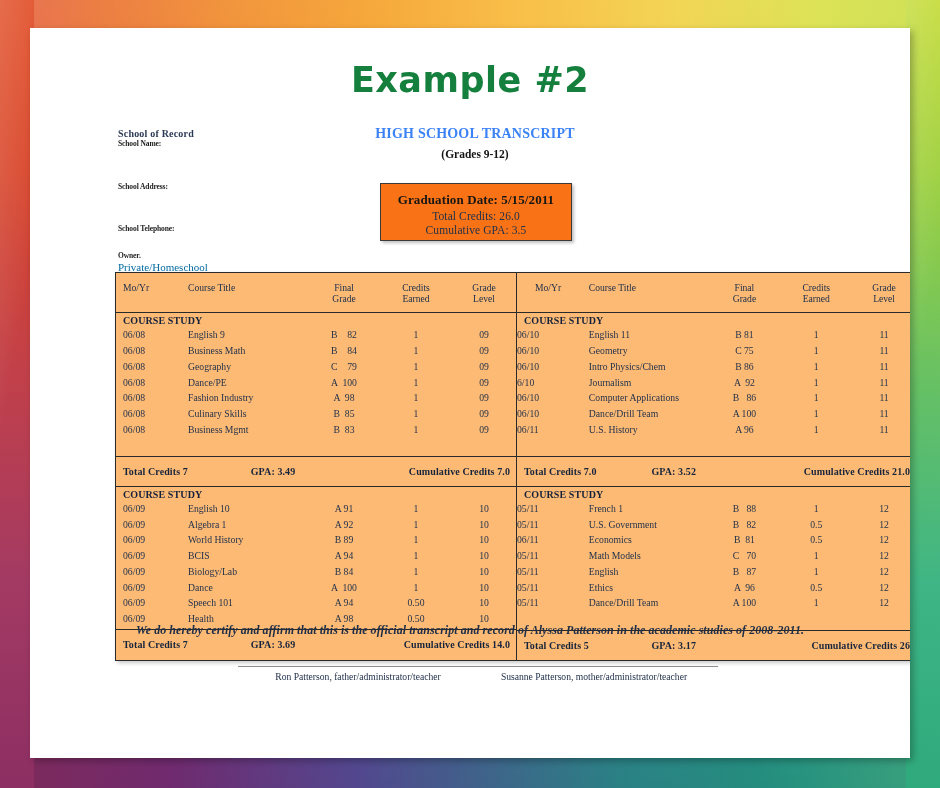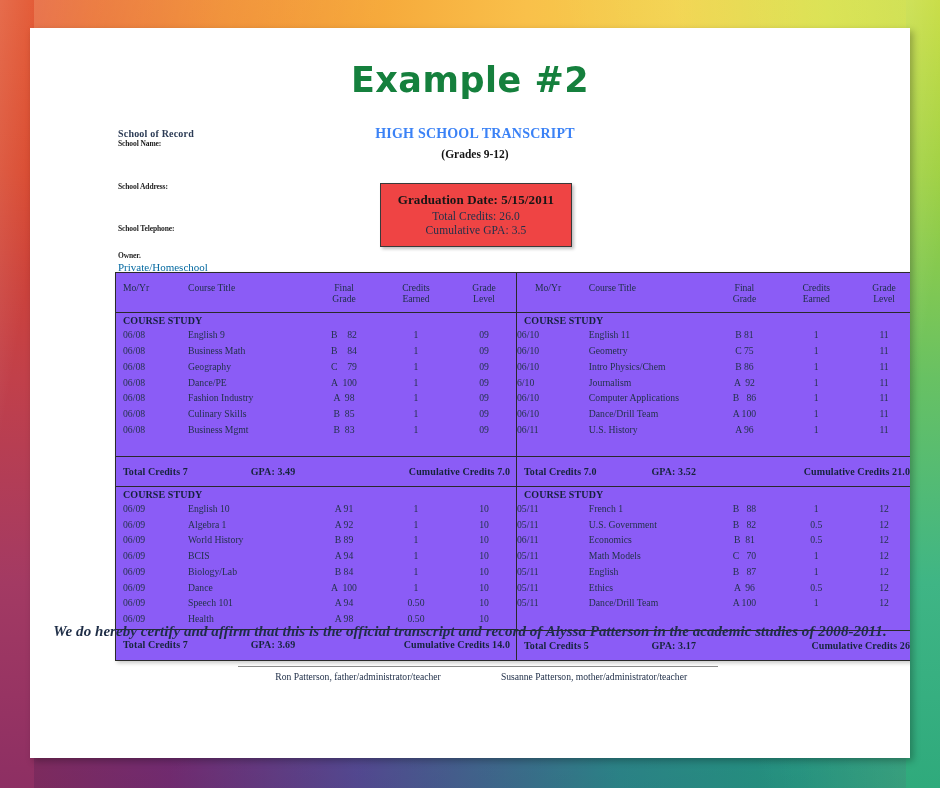--- a/index.html
+++ b/index.html
@@ -160,25 +160,25 @@
     font-size: 11.5px;
     color: #141414;
   }
 
   
   #grad-box {
     position: absolute;
     left: 350px;
     top: 155px;
     width: 190px;
-    padding: 8px 0 10px;
+    padding: 8px 0 4px;
     border: 1.6px solid #3a3a3a;
     box-shadow: 2px 2px 3px rgba(0,0,0,0.25);
     text-align: center;
-    background: #ef4444;
+    background: #f97316;
   }
   #grad-box .g1 {
     font-weight: bold;
     font-size: 13px;
     color: #161616;
     letter-spacing: 0.1px;
   }
   #grad-box .g2, #grad-box .g3 {
     font-size: 11.5px;
     color: #22314a;
@@ -187,21 +187,21 @@
   }
 
   
   #transcript {
     position: absolute;
     left: 85px;
     top: 244px;
     width: 802px;
     border: 1.6px solid #2a2a2a;
     box-shadow: 2px 2px 4px rgba(0,0,0,0.22);
-    background: #8b5cf6;
+    background: #fdba74;
     box-sizing: border-box;
   }
   .halves { display: flex; }
   .half { width: 50%; box-sizing: border-box; }
   .half.right-half { border-left: 1.4px solid #2a2a2a; }
 
   .col-head {
     display: flex;
     padding: 10px 0 8px;
     font-size: 9.6px;
@@ -258,21 +258,21 @@
 
   
   #certify {
     position: absolute;
     left: 0;
     right: 0;
     top: 595px;
     text-align: center;
     font-style: italic;
     font-weight: bold;
-    font-size: 15px;
+    font-size: 12px;
     color: #1f2e47;
     letter-spacing: 0.05px;
   }
   .sig {
     position: absolute;
     top: 638px;
     font-size: 9.6px;
     color: #22314a;
     text-align: center;
   }

